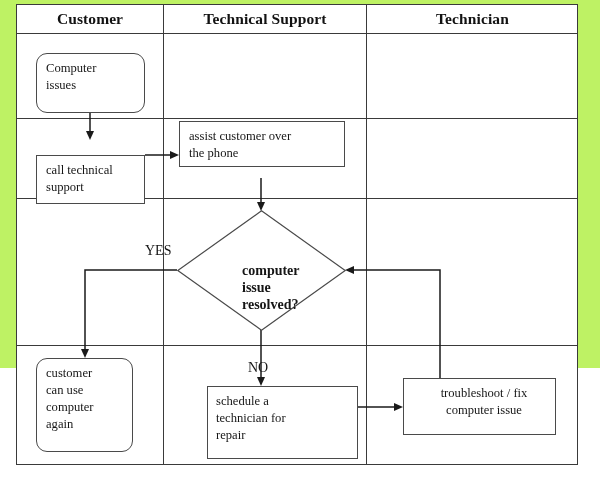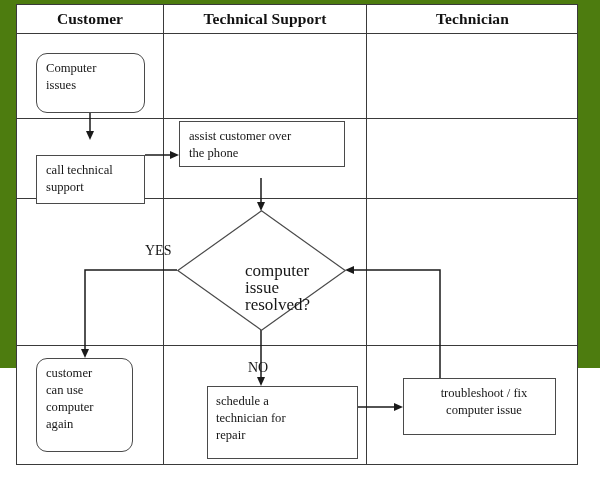--- a/index.html
+++ b/index.html
@@ -14,21 +14,21 @@
     position: relative;
     overflow: hidden;
   }
 
   #canvas {
     position: absolute;
     left: 0;
     top: 0;
     width: 600px;
     height: 368px;
-    background: #4d7c0f;
+    background: #bef264;
   }
 
   
   .frame {
     position: absolute;
     left: 16px;
     top: 4px;
     width: 562px;
     height: 461px;
     border: 1.6px solid #3a3a3a;
@@ -93,25 +93,26 @@
   .node .ln { display: block; white-space: pre; }
 
   
   .diamond-wrap {
     position: absolute;
     z-index: 4;
   }
   .diamond-wrap svg { display: block; overflow: visible; }
   .diamond-label {
     position: absolute;
-    font-size: 17px;
+    font-size: 14px;
     line-height: 17px;
     color: #161616;
     z-index: 5;
     white-space: pre;
+    font-weight: bold;
   }
 
   
   .branch-label {
     position: absolute;
     font-size: 14px;
     color: #161616;
     z-index: 5;
     white-space: pre;
     margin-left: 41px;

